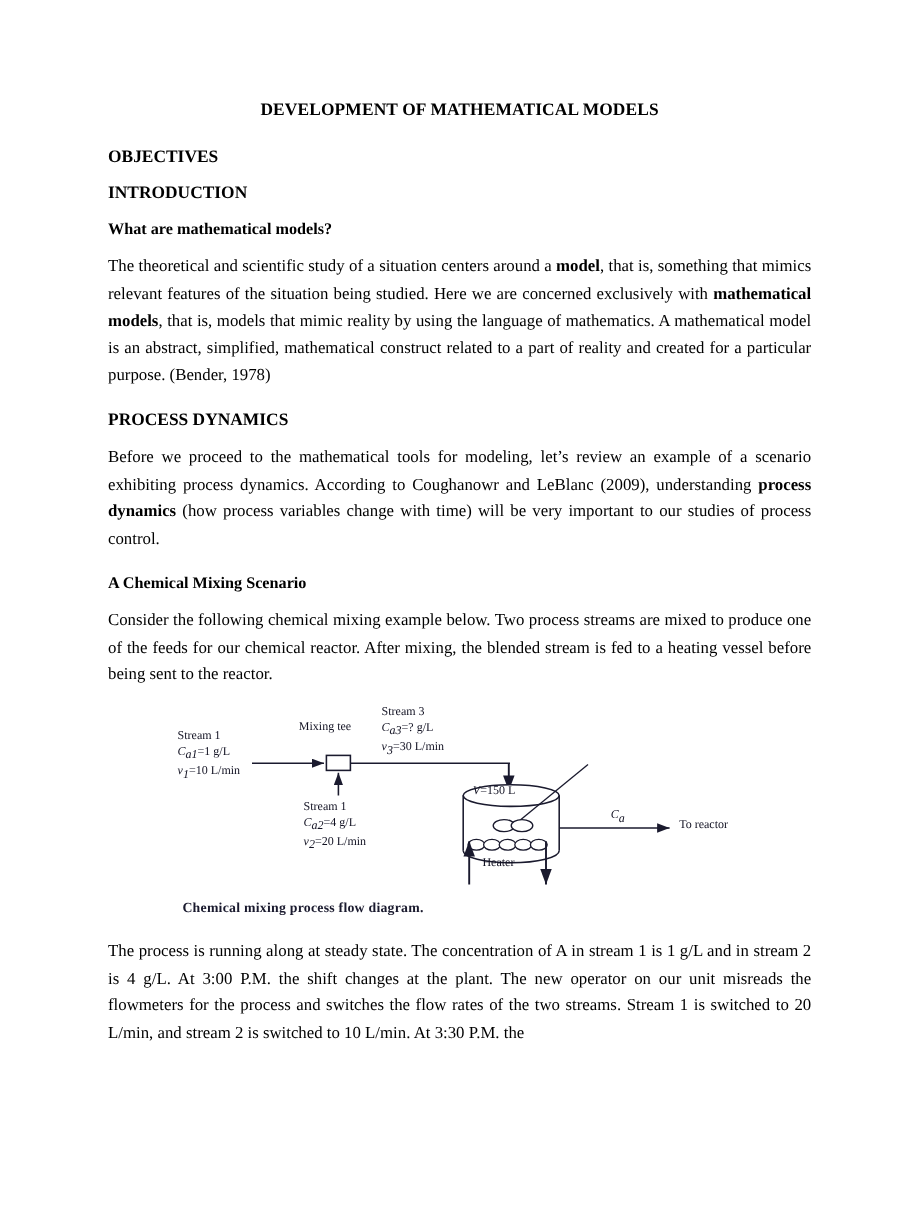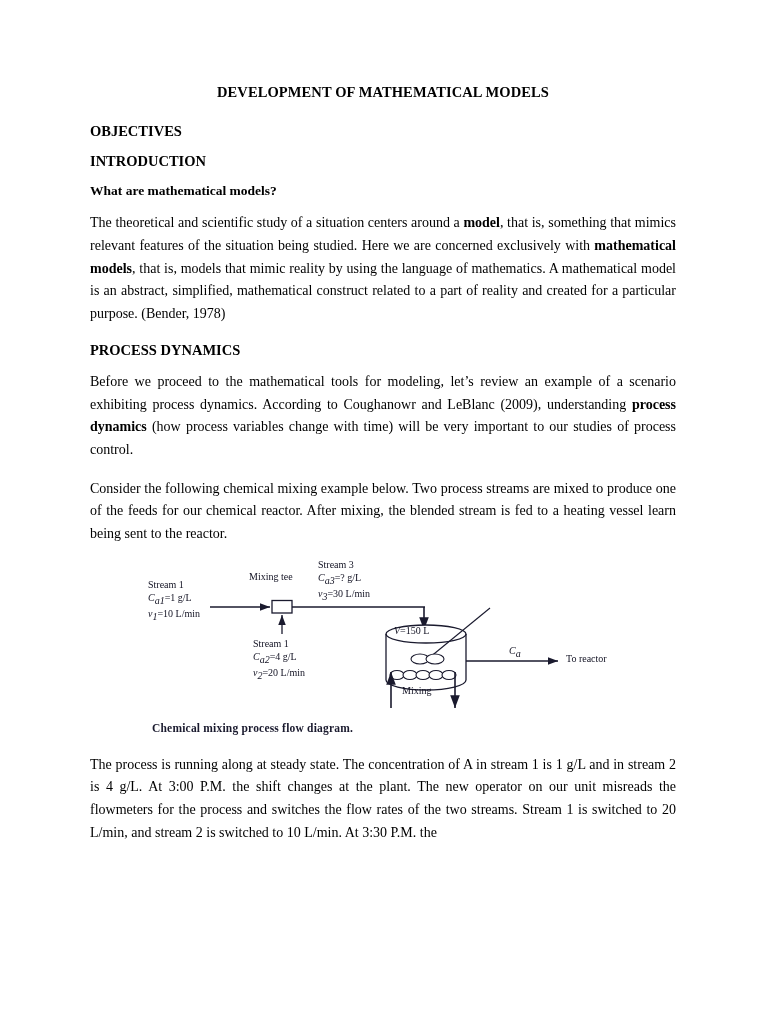--- a/index.html
+++ b/index.html
@@ -135,22 +135,23 @@
 
     <h3 class="subsection">What are mathematical models?</h3>
 
     <p class="para"><span>The theoretical and scientific study of a situation centers around a </span><b>model</b><span>, that is, something that mimics relevant features of the situation being studied. Here we are concerned exclusively with </span><b>mathematical models</b><span>, that is, models that mimic reality by using the language of mathematics. A mathematical model is an abstract, simplified, mathematical construct related to a part of reality and created for a particular purpose. (Bender, 1978)</span></p>
 
 
     <h2 class="section">PROCESS DYNAMICS</h2>
 
     <p class="para"><span>Before we proceed to the mathematical tools for modeling, let’s review an example of a scenario exhibiting process dynamics. According to Coughanowr and LeBlanc (2009), understanding </span><b>process dynamics</b><span> (how process variables change with time) will be very important to our studies of process control.</span></p>
 
-
-    <p class="para">Consider the following chemical mixing example below. Two process streams are mixed to produce one of the feeds for our chemical reactor. After mixing, the blended stream is fed to a heating vessel learn being sent to the reactor.</p>
+    <h3 class="subsection">A Chemical Mixing Scenario</h3>
+
+    <p class="para">Consider the following chemical mixing example below. Two process streams are mixed to produce one of the feeds for our chemical reactor. After mixing, the blended stream is fed to a heating vessel before being sent to the reactor.</p>
 
     <div class="figure">
 
       <svg class="fig-canvas" viewBox="0 0 586 160">
         <defs>
           <marker id="ah" markerWidth="9" markerHeight="9" refX="8" refY="3" orient="auto">
             <path d="M0,0 L8,3 L0,6 z" fill="#1a1a2e"></path>
           </marker>
         </defs>
 
@@ -207,21 +208,21 @@
         <div><span class="it">C</span><sub>a2</sub><span>=4 g/L</span></div>
         <div><span class="it">v</span><sub>2</sub><span>=20 L/min</span></div>
       </div>
 
       <div class="fig-label lbl-volume"><span class="it">V</span><span>=150 L</span></div>
 
       <div class="fig-label lbl-ca"><span class="it">C</span><sub>a</sub></div>
 
       <div class="fig-label lbl-reactor">To reactor</div>
 
-      <div class="fig-label lbl-heater">Mixing</div>
+      <div class="fig-label lbl-heater">Heater</div>
 
       <div class="fig-caption">Chemical mixing process flow diagram.</div>
     </div>
 
     <p class="para last">The process is running along at steady state. The concentration of A in stream 1 is 1 g/L and in stream 2 is 4 g/L. At 3:00 P.M. the shift changes at the plant. The new operator on our unit misreads the flowmeters for the process and switches the flow rates of the two streams. Stream 1 is switched to 20 L/min, and stream 2 is switched to 10 L/min. At 3:30 P.M. the</p>
 
   </div>
 </div>
 
 </body></html>

